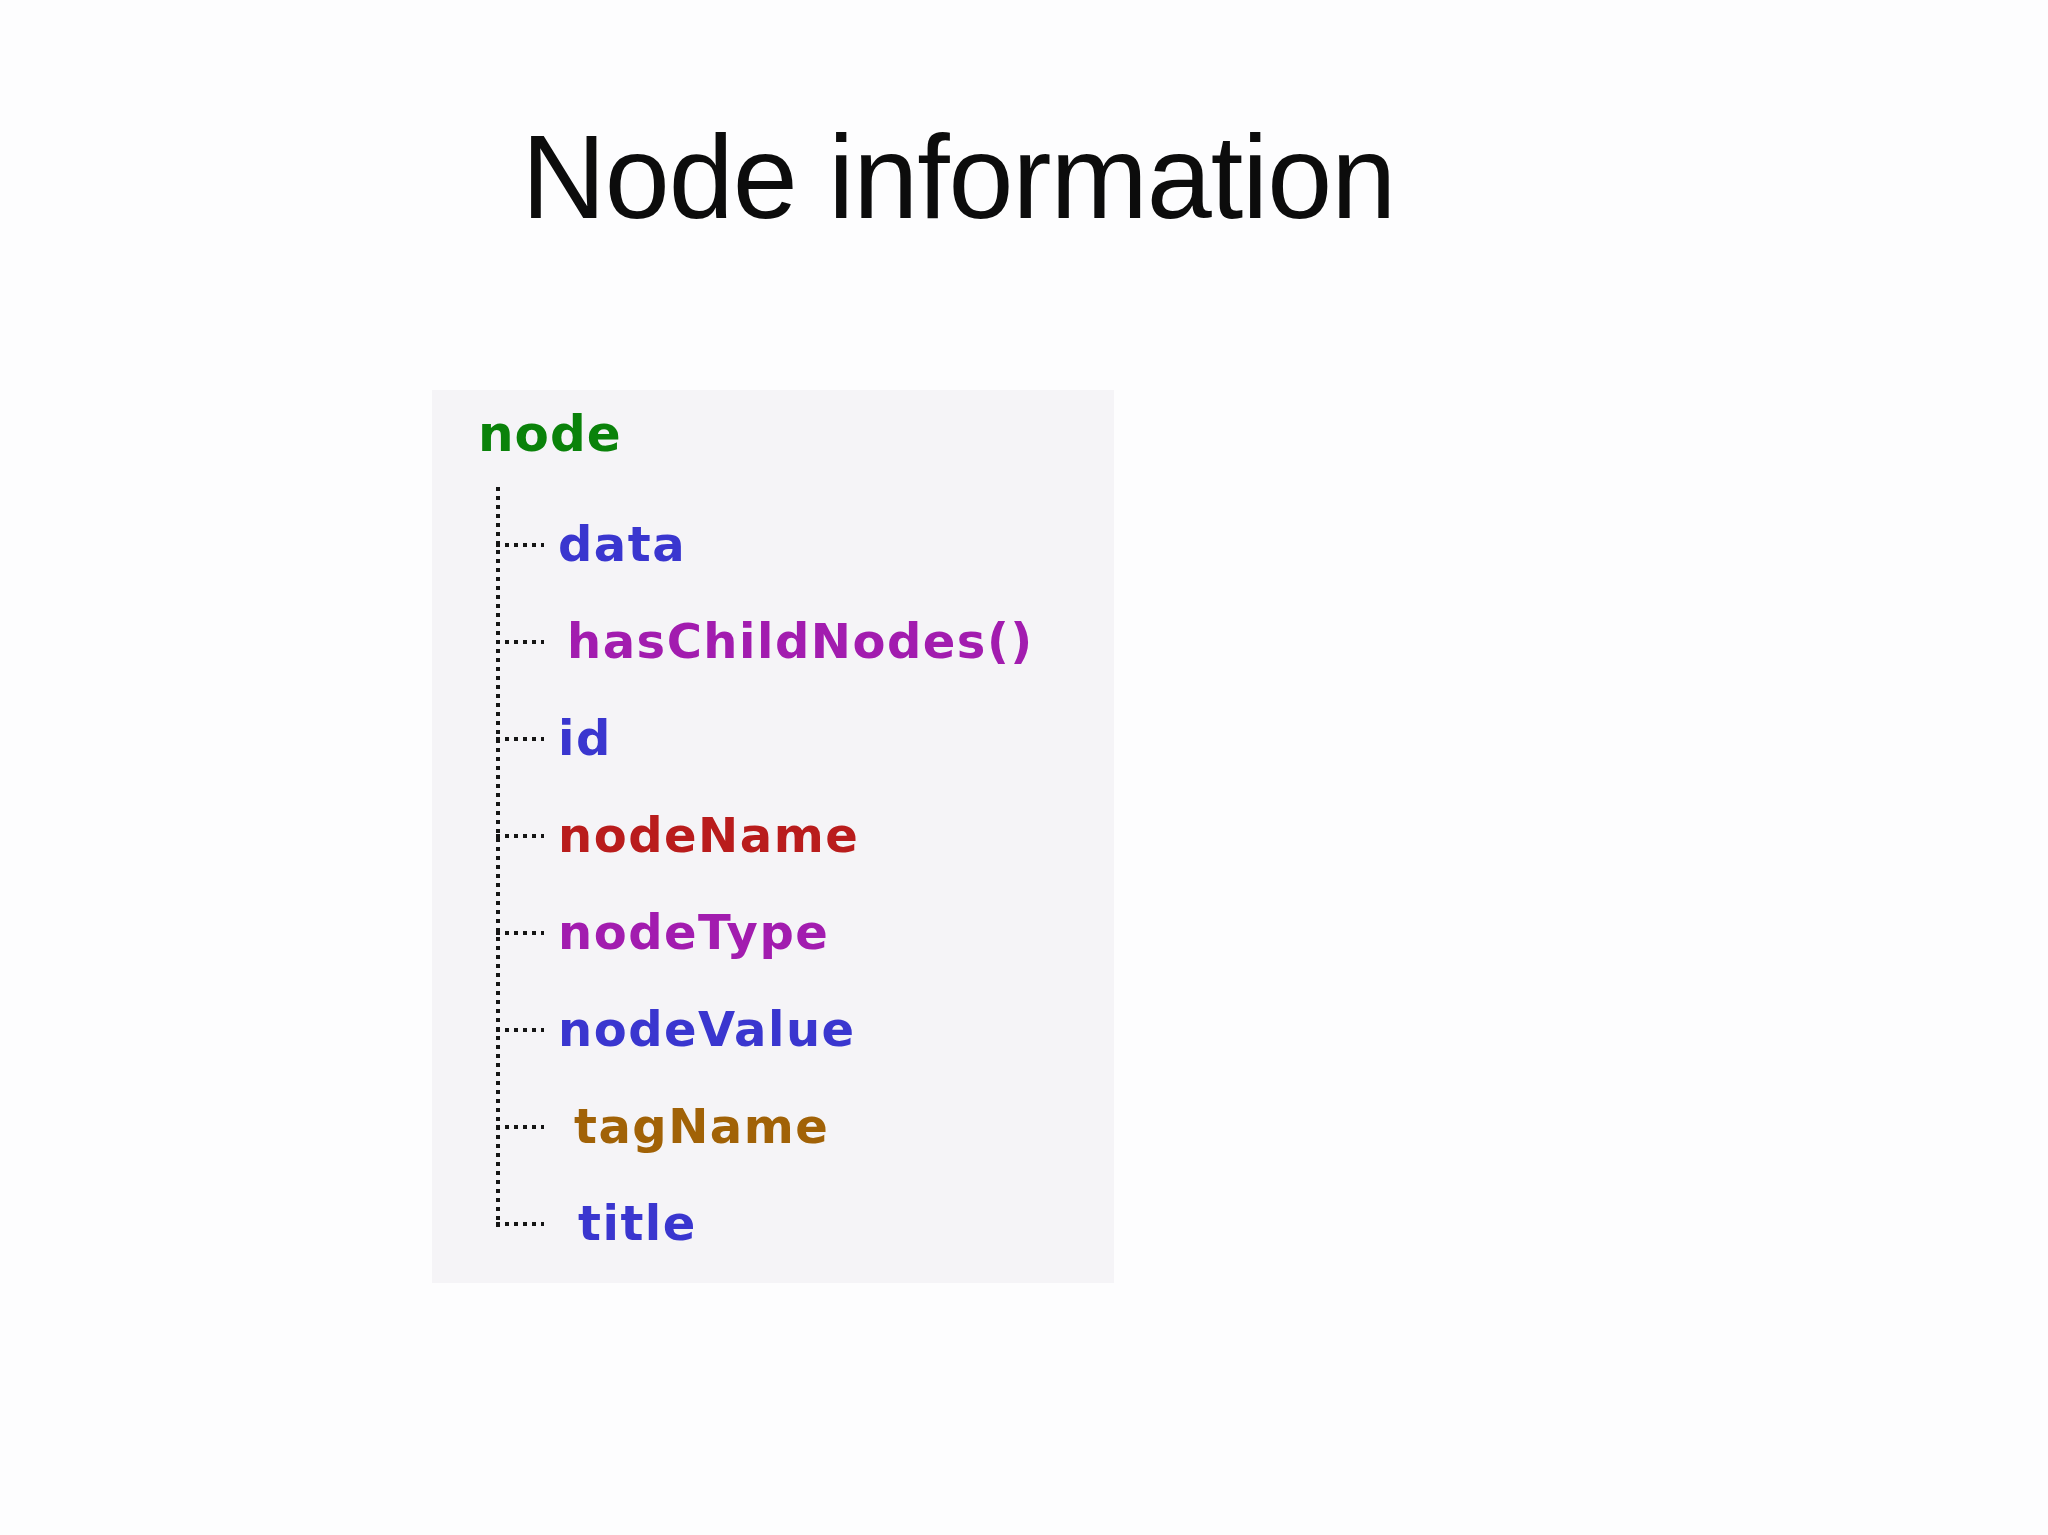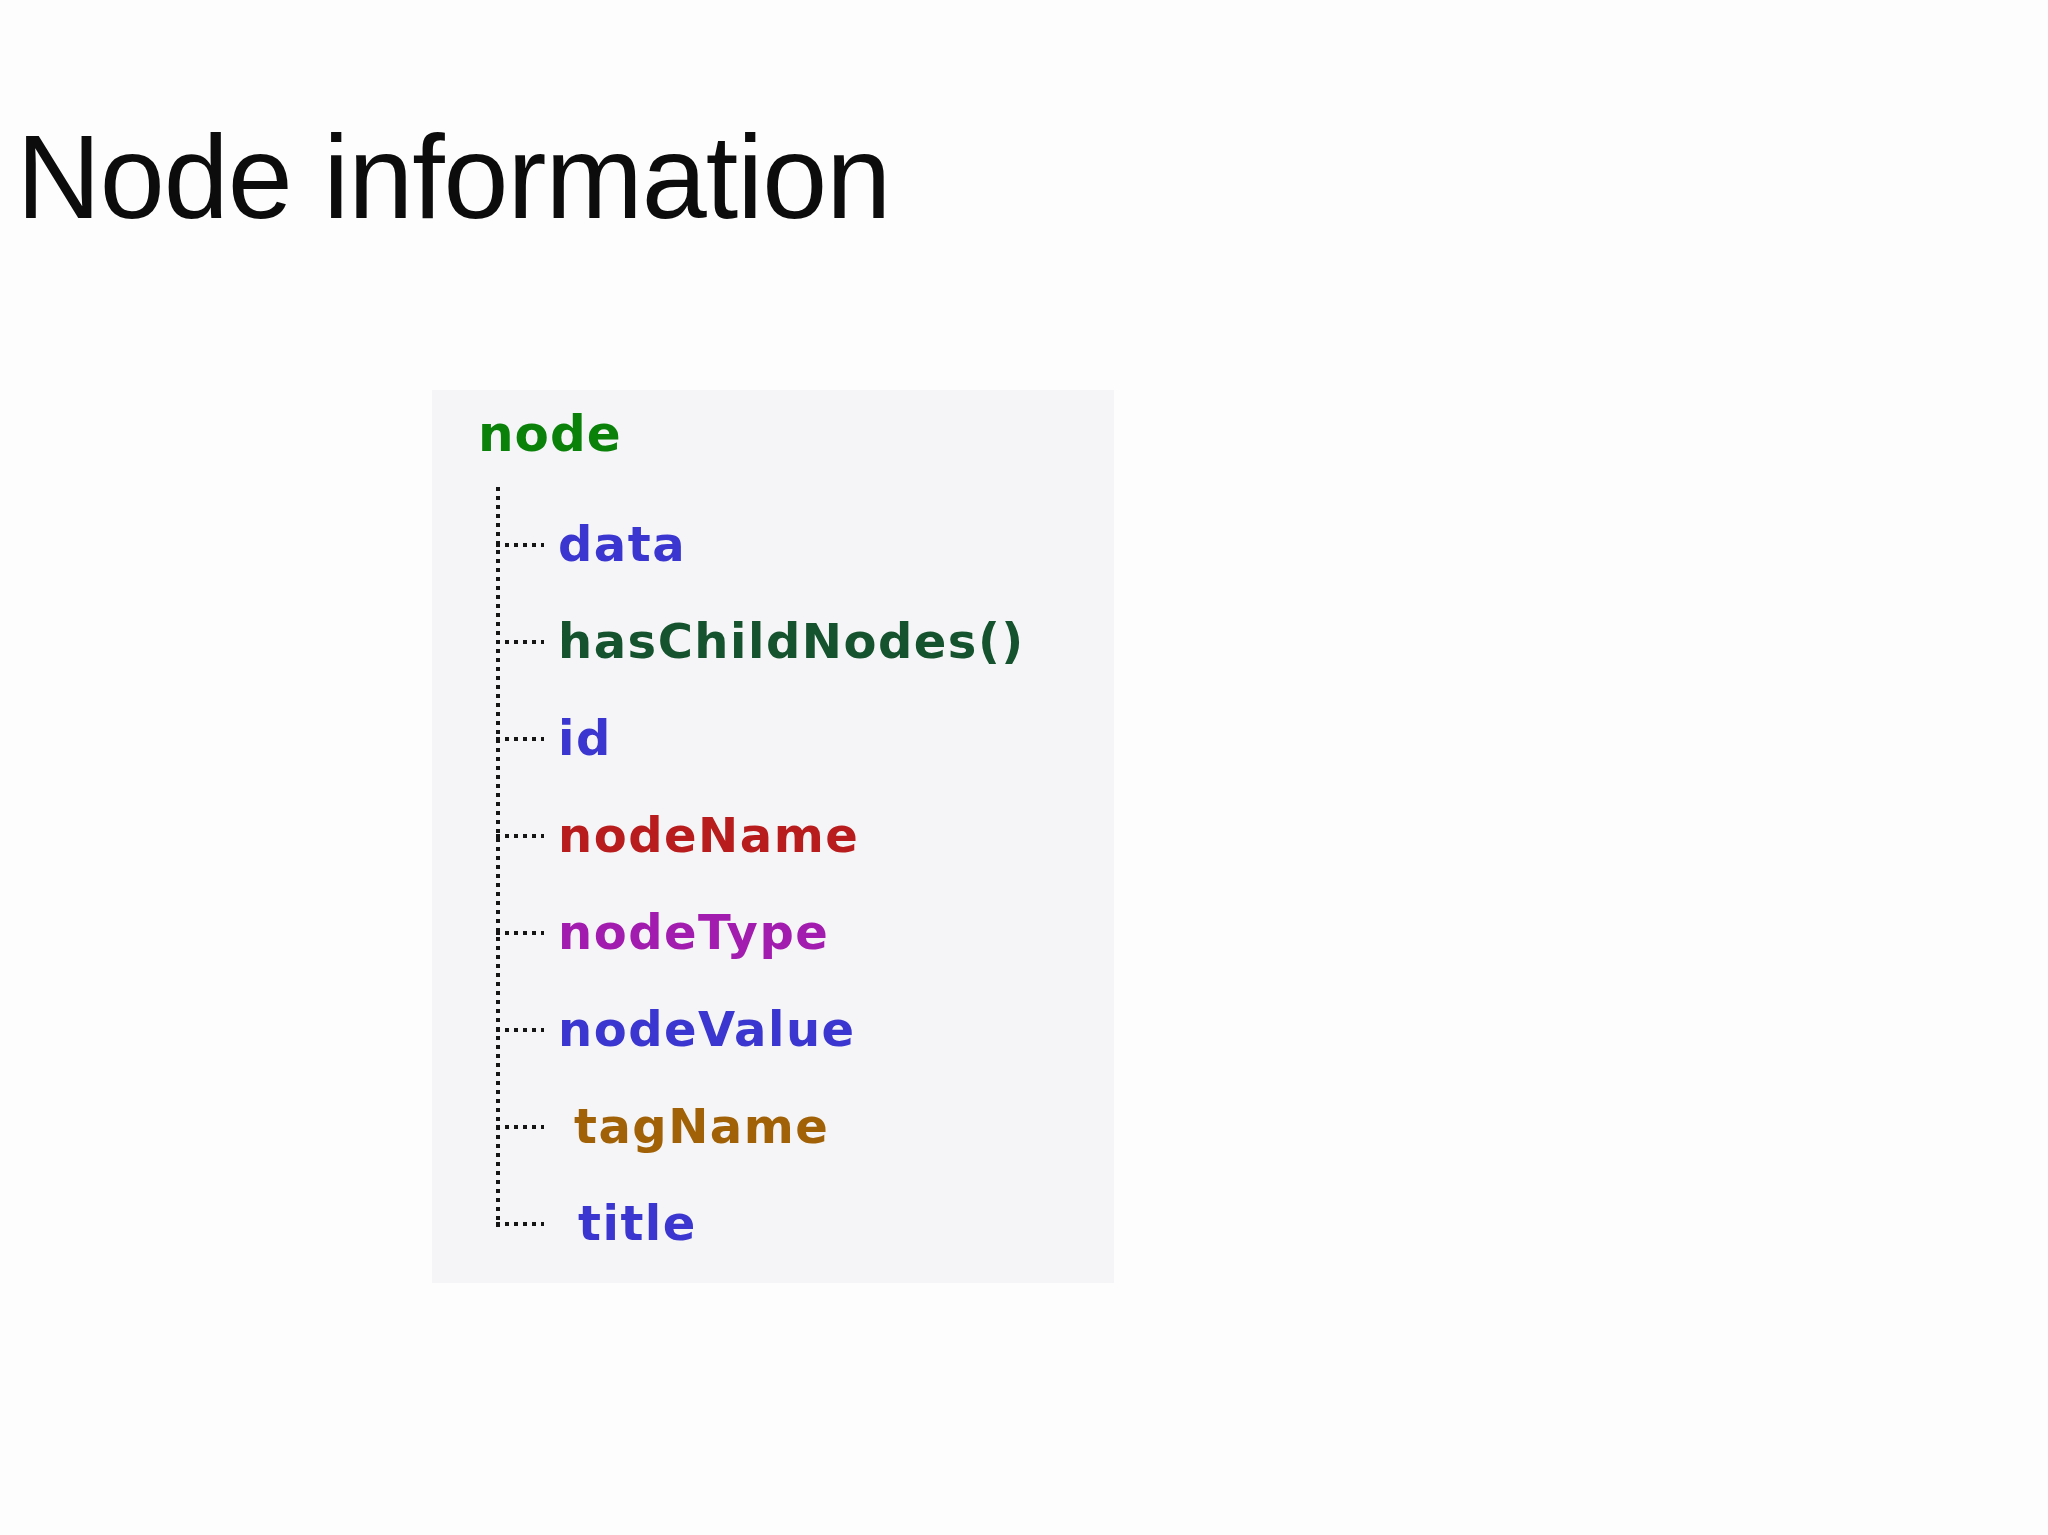--- a/index.html
+++ b/index.html
@@ -12,23 +12,23 @@
     position: relative;
     background: #fdfdfe;
     font-family: "Liberation Sans", sans-serif;
     overflow: hidden;
   }
 
   
   .title-wrap {
     position: absolute;
     top: 118px;
-    left: 12px;
+    left: 0;
     width: 1916px;
-    text-align: left;
+    text-align: center;
   }
   .title-text {
     display: inline-block;
     font-family: "Liberation Sans", sans-serif;
     font-size: 118px;
     font-weight: 400;
     line-height: 1;
     letter-spacing: -1px;
     color: #0c0c0c;
     transform: scaleX(0.99);
@@ -118,21 +118,21 @@
 
   <div class="tree-rows">
 
     <div class="tree-row">
       <div class="tree-connector"></div>
       <span class="tree-label" style="color: rgb(58, 54, 207);">data</span>
     </div>
 
     <div class="tree-row">
       <div class="tree-connector"></div>
-      <span class="tree-label" style="color: #14532d;">hasChildNodes()</span>
+      <span class="tree-label" style="color: #a21caf; margin-left: 9px;">hasChildNodes()</span>
     </div>
 
     <div class="tree-row">
       <div class="tree-connector"></div>
       <span class="tree-label" style="color: rgb(58, 54, 207);">id</span>
     </div>
 
     <div class="tree-row">
       <div class="tree-connector"></div>
       <span class="tree-label" style="color: #b91c1c;">nodeName</span>

